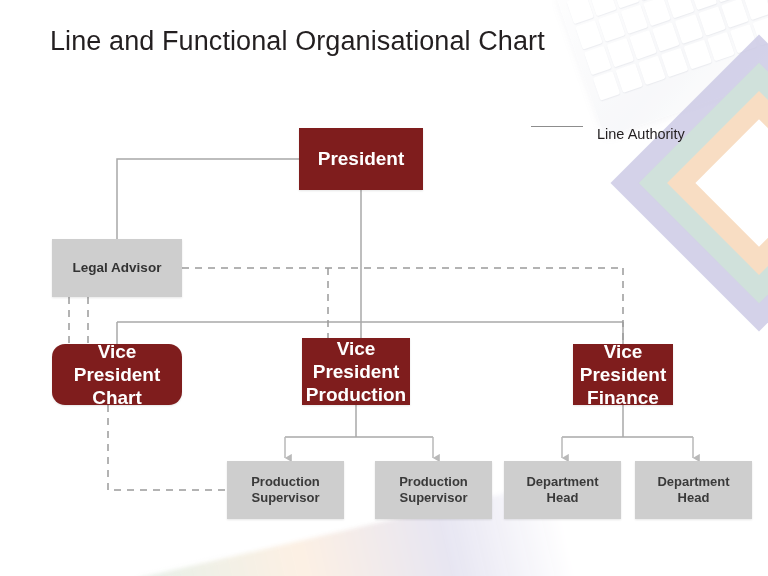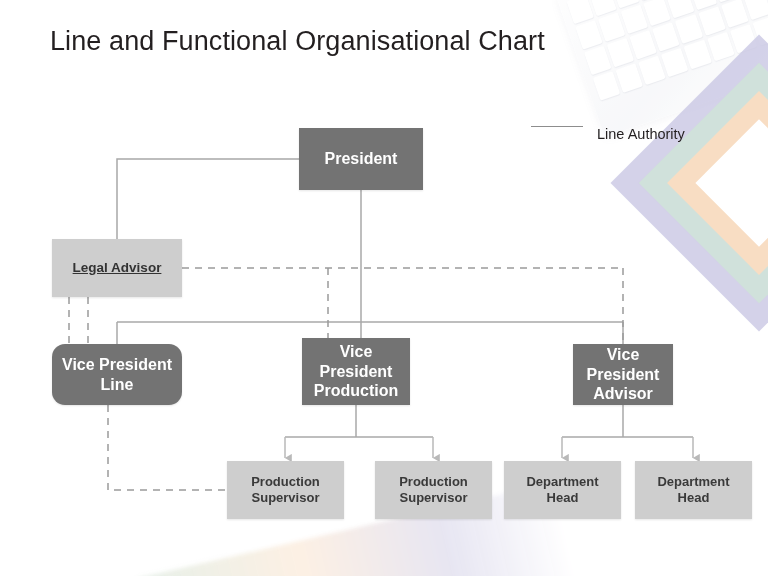--- a/index.html
+++ b/index.html
@@ -120,24 +120,24 @@
     position: absolute;
     z-index: 4;
     display: flex;
     align-items: center;
     justify-content: center;
     text-align: center;
     line-height: 1.22;
     box-shadow: 0 1px 2px rgba(0,0,0,0.10);
   }
   .node-olive {
-    background: #737373;
+    background: #7f1d1d;
     color: #ffffff;
     font-weight: bold;
-    font-size: 16px;
+    font-size: 19px;
   }
   .node-gray {
     background: #cecece;
     color: #333333;
     font-weight: bold;
     font-size: 13.5px;
   }
   .node-gray.leaf {
     font-weight: bold;
     font-size: 13px;
@@ -272,44 +272,44 @@
       <path d="M88,297 L88,344"></path>
 
       <path d="M108,405 L108,490 L225,490"></path>
     </g>
   </svg>
 
   <div class="node node-olive" style="left:299px; top:128px; width:124px; height:62px;">
     <span>President</span>
   </div>
 
-  <div class="node node-gray" style="left:52px; top:239px; width:130px; height:58px;text-decoration:underline;">
+  <div class="node node-gray" style="left:52px; top:239px; width:130px; height:58px;">
     <span>Legal Advisor</span>
   </div>
 
   <div class="node node-olive" style="left:52px; top:344px; width:130px; height:61px;border-radius:13px;">
     <span>
       <span>Vice President</span><br>
-      <span>Line</span>
+      <span>Chart</span>
     </span>
   </div>
 
   <div class="node node-olive" style="left:302px; top:338px; width:108px; height:67px;">
     <span>
       <span>Vice</span><br>
       <span>President</span><br>
       <span>Production</span>
     </span>
   </div>
 
   <div class="node node-olive" style="left:573px; top:344px; width:100px; height:61px;">
     <span>
       <span>Vice</span><br>
       <span>President</span><br>
-      <span>Advisor</span>
+      <span>Finance</span>
     </span>
   </div>
 
   <div class="node node-gray leaf" style="left:227px; top:461px; width:117px; height:58px;">
     <span>
       <span>Production</span><br>
       <span>Supervisor</span>
     </span>
   </div>
 

